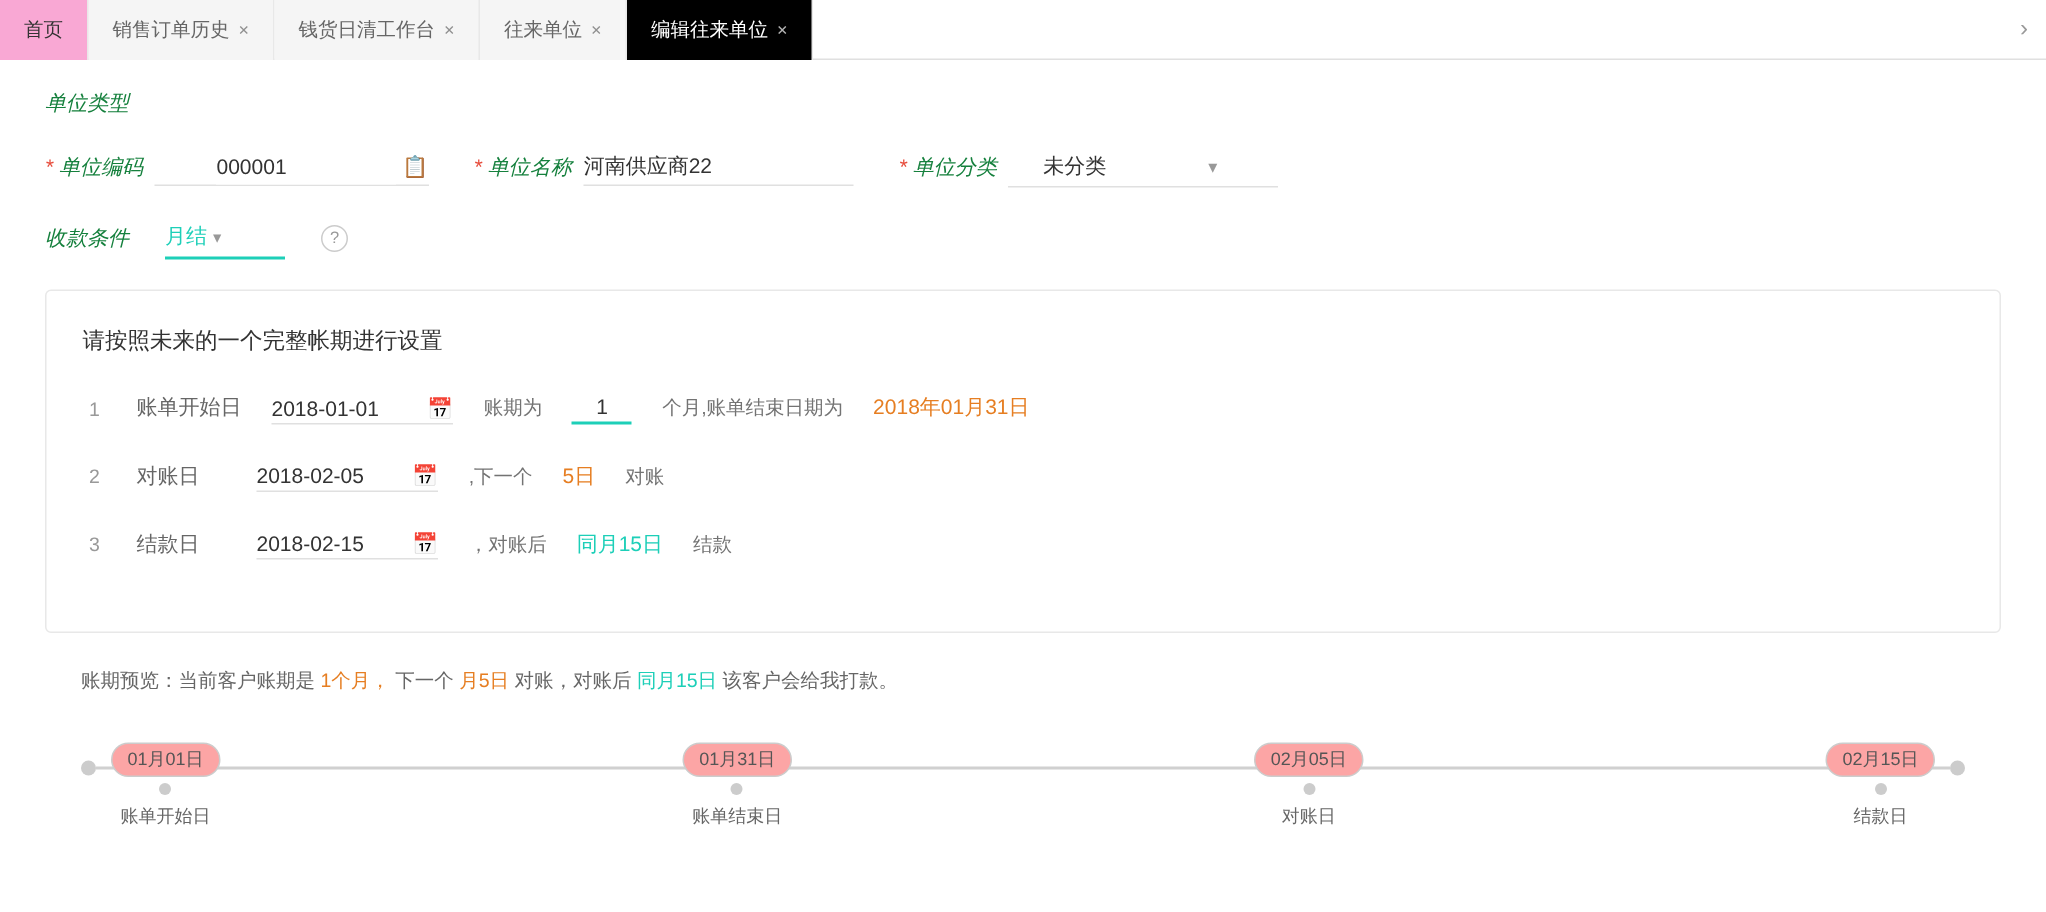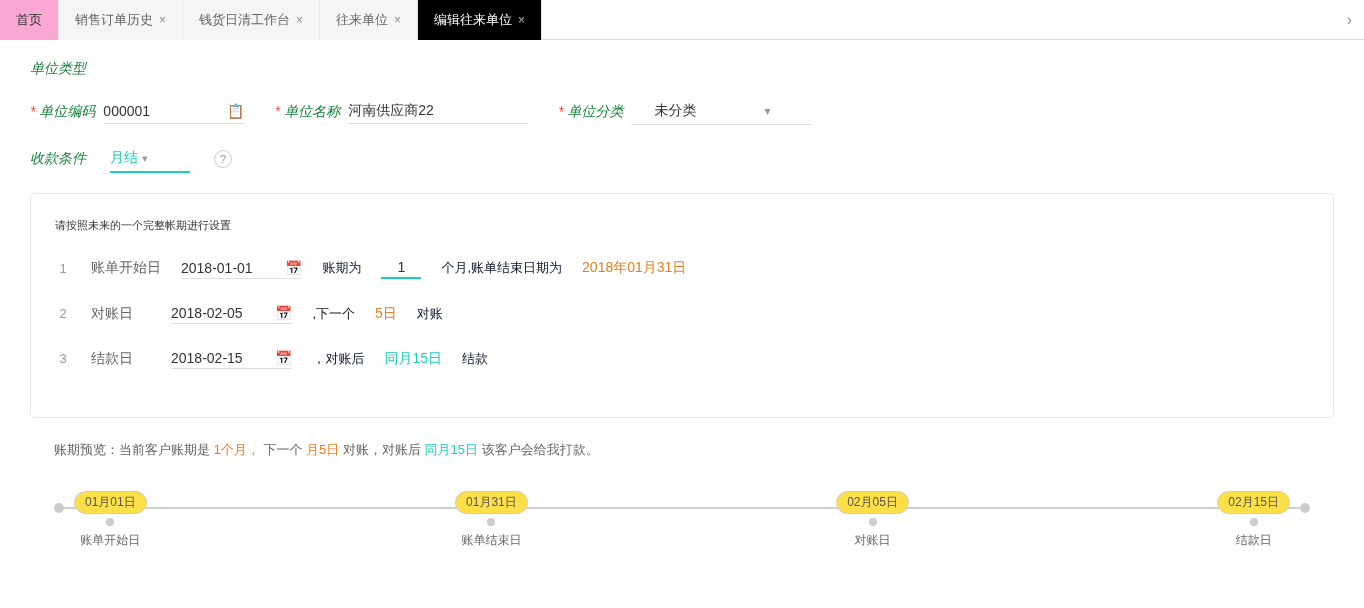--- a/index.html
+++ b/index.html
@@ -192,21 +192,21 @@
     
     .settings-panel {
       border: 1px solid #e8e8e8;
       border-radius: 4px;
       padding: 24px;
       margin-bottom: 20px;
     }
     .panel-title {
       color: #333;
       margin-bottom: 24px;
-      font-size: 11px;
+      font-size: 15px;
     }
     .setting-row {
       display: flex;
       align-items: center;
       margin-bottom: 24px;
       gap: 20px;
     }
     .setting-num {
       color: #999;
       width: 16px;
@@ -236,21 +236,21 @@
       border: none;
       border-bottom: 2px solid #1dcfb8;
       outline: none;
       font-size: 14px;
       color: #333;
       width: 40px;
       padding: 2px 4px;
       text-align: center;
     }
     .setting-desc {
-      color: #0f172a;
+      color: #737373;
       font-size: 13px;
     }
     .highlight-orange {
       color: #e67e22;
       font-weight: 500;
     }
     .highlight-teal {
       color: #1dcfb8;
       font-weight: 500;
     }
@@ -267,21 +267,21 @@
       align-items: center;
       position: relative;
       z-index: 1;
     }
     .node-label-box {
       border: 1px solid #ccc;
       border-radius: 12px;
       padding: 2px 10px;
       font-size: 12px;
       color: #555;
-      background: #fde047;
+      background: #fca5a5;
       white-space: nowrap;
     }
     .node-dot {
       width: 8px;
       height: 8px;
       border-radius: 50%;
       background: #ccc;
       margin-top: 4px;
       margin-bottom: 6px;
     }
@@ -322,21 +322,21 @@
   <div class="form-row">
     <div class="form-field">
       <span class="form-label">单位类型</span>
     </div>
   </div>
 
   <div class="form-row">
     <div class="form-field">
       <span class="form-label required">单位编码</span>
       <div class="input-with-icon">
-        <input type="text" class="form-input" style="border: none; width: 120px;" value="000001">
+        <input type="text" class="form-input" style="border: none; width: 120px; margin-left: 41px;" value="000001">
         <span class="calendar-icon">📋</span>
       </div>
     </div>
     <div class="form-field">
       <span class="form-label required">单位名称</span>
       <input type="text" class="form-input" value="河南供应商22" style="width: 180px; border-top: none; border-right: none; border-left: none; border-image: initial; border-bottom: 1px solid rgb(224, 224, 224);">
     </div>
     <div class="form-field">
       <span class="form-label required">单位分类</span>
       <div class="select-field" style="min-width:180px;">

